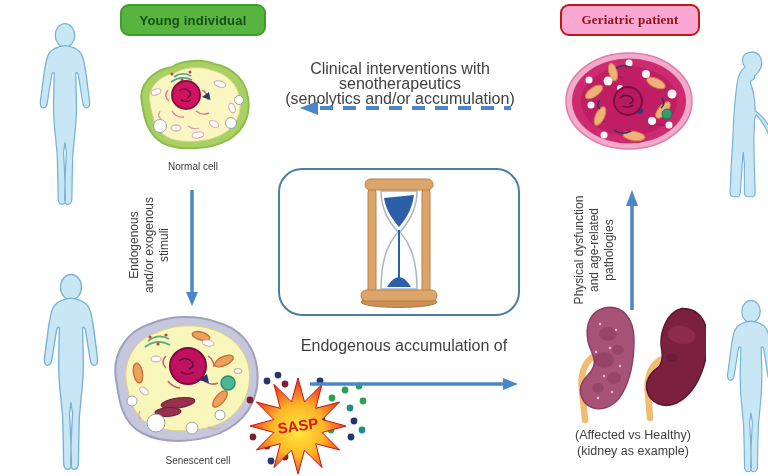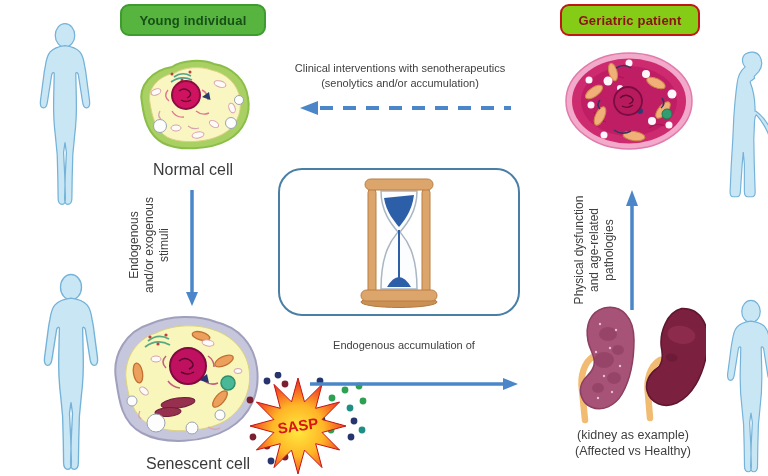--- a/index.html
+++ b/index.html
@@ -7,23 +7,23 @@
     position:relative;width:768px;height:476px;background:#ffffff;
     font-family:"Liberation Sans",sans-serif;color:#3d3d3d;overflow:hidden;margin-left:20px;
   }
   .abs{position:absolute;}
   .badge{
     display:flex;align-items:center;justify-content:center;
     font-size:13px;font-weight:bold;border-radius:9px;border:2px solid;
     letter-spacing:.2px;
   }
   .badge-young{background:#56b43f;border-color:#3f9a2f;color:#174f17;}
-  .badge-geriatric{background:#84cc16;border-color:#c01616;color:#8c1113;}
-  .caption{font-size:16px;text-align:center;color:#3b3b3b;}
-  .note{font-size:11px;text-align:center;color:#3f3f3f;line-height:15px;}
+  .badge-geriatric{background:#f9a8d4;border-color:#c01616;color:#8c1113;font-family:Liberation Serif, serif;}
+  .caption{font-size:10px;text-align:center;color:#3b3b3b;}
+  .note{font-size:16px;text-align:center;color:#3f3f3f;line-height:15px;}
   .note2{font-size:12.5px;text-align:center;color:#3f3f3f;line-height:16px;}
   .vtext{
     font-size:12px;line-height:15px;text-align:center;color:#3f3f3f;
     transform:rotate(-90deg);transform-origin:center center;width:150px;height:48px;
   }
   svg{display:block;}
   .panel{
     border:2px solid #4a7fa5;border-radius:24px;background:#fff;
     display:flex;align-items:center;justify-content:center;
   }
@@ -282,22 +282,22 @@
       <path d="M26,54 C16,60 12,74 14,88 L16,112" fill="none" stroke="#f1bb72" stroke-width="6.5" stroke-linecap="round"></path>
       <g transform="rotate(9 40 50)">
         <path d="M40,2 C60,-2 72,16 72,40 C72,66 64,86 50,96 C38,104 24,100 19,89
           C15,80 19,71 25,65 C30,60 29,51 26,43 C22,29 26,8 40,2 Z" fill="#7c2040" stroke="#5e1530" stroke-width="1.5"></path>
         <ellipse cx="44" cy="28" rx="14" ry="9" fill="#a03a5c" opacity=".45"></ellipse>
         <ellipse cx="38" cy="52" rx="6" ry="4" fill="#5e1530" opacity=".5"></ellipse>
       </g>
     </g>
   </svg>
   <div class="abs note2" style="left:520px;top:427px;width:186px">
+    <div>(Affected vs Healthy)</div>
     <div>(kidney as example)</div>
-    <div>(Affected vs Healthy)</div>
   </div>
 
   <svg class="abs" style="left:688px;top:14px" width="80" height="228" viewBox="0 0 110 230">
     <line x1="86" y1="122" x2="90" y2="224" stroke="#8fa8b8" stroke-width="3"></line>
     <path fill="#c9e6f5" stroke="#74b2d8" stroke-width="1.6" d="M51,31 C46,26 46,17 52,13 C58,9 67,10 71,16 C75,22 75,31 70,37 L63.5,44 L64,46.5 L61,49
       C60,50 58,50 58,52 C62,62 64.3,73 64.6,86 L64.8,92
       L66,92 C74,98 82,108 86,117 L88,125 C88.8,129 86,130.5 84.3,127.8 L82.5,122
       C78,112 72,103 66.5,97 L65,99 L64,105 L63,130 L63.5,160 L64.8,202
       C65,207 64,209.5 61,209.5 L54.5,209.5 C51.5,209.5 50,207 50,202 L50,165 L48.5,148
       L47,165 L44.5,203 C44.2,207.5 43,209.5 40,209.5 L34,209.5 C31,209.5 30,206 30.5,200

